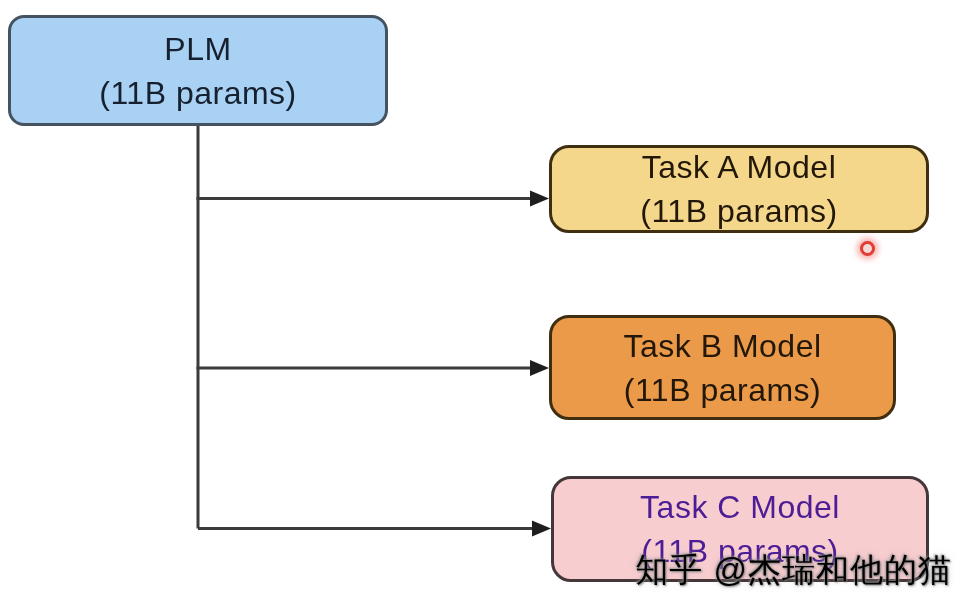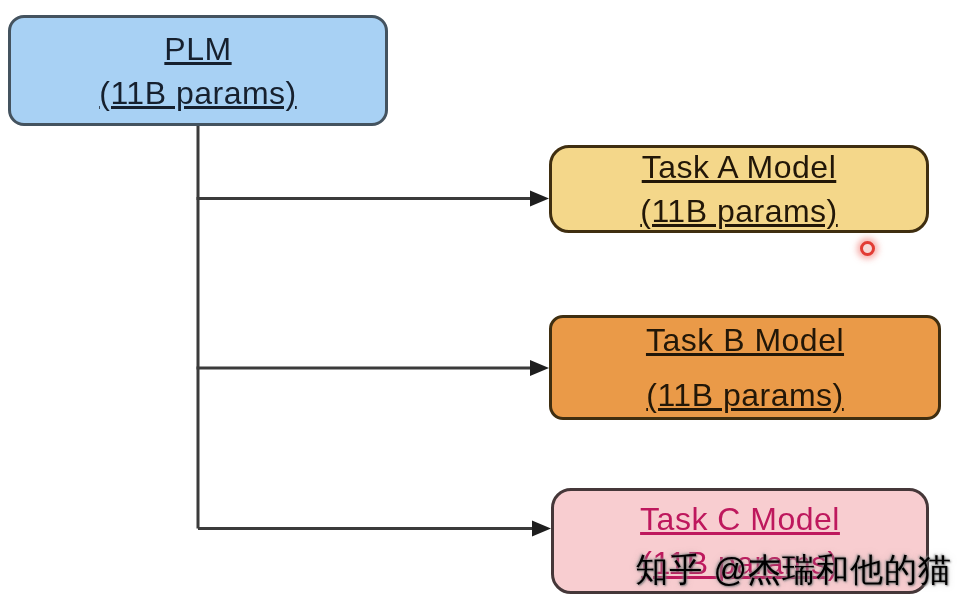--- a/index.html
+++ b/index.html
@@ -21,21 +21,20 @@
     display: flex;
     flex-direction: column;
     align-items: center;
     justify-content: center;
     border-style: solid;
     border-width: 3px;
     text-align: center;
     line-height: 44px;
     font-size: 32px;
     letter-spacing: 0.5px;
-    text-decoration: underline;
   }
   .node .node-title,
   .node .node-subtitle {
     white-space: nowrap;
   }
   .node-plm {
     left: 8px;
     top: 15px;
     width: 380px;
     height: 111px;
@@ -45,24 +44,23 @@
     left: 549px;
     top: 145px;
     width: 380px;
     height: 88px;
     border-radius: 20px;
     justify-content: center;
   }
   .node-task-b {
     left: 549px;
     top: 315px;
-    width: 392px;
+    width: 347px;
     height: 105px;
-    border-radius: 14px;
-    justify-content: space-between;
+    border-radius: 20px;
   }
   .node-task-c {
     left: 551px;
     top: 476px;
     width: 378px;
     height: 106px;
     border-radius: 20px;
   }
   .connector-svg {
     position: absolute;
@@ -119,21 +117,21 @@
   <div class="node node-task-a" style="background-color: rgb(244, 215, 138); border-color: rgb(63, 46, 16); color: rgb(34, 23, 8);">
     <div class="node-title">Task A Model</div>
     <div class="node-subtitle">(11B params)</div>
   </div>
 
   <div class="node node-task-b" style="background-color: rgb(234, 154, 72); border-color: rgb(63, 46, 16); color: rgb(34, 23, 8);">
     <div class="node-title">Task B Model</div>
     <div class="node-subtitle">(11B params)</div>
   </div>
 
-  <div class="node node-task-c" style="background-color: rgb(248, 205, 208); border-color: rgb(69, 55, 57); color: #be185d; margin-top: 12px;">
+  <div class="node node-task-c" style="background-color: rgb(248, 205, 208); border-color: rgb(69, 55, 57); color: #4c1d95;">
     <div class="node-title">Task C Model</div>
     <div class="node-subtitle">(11B params)</div>
   </div>
 
   <div class="pointer-dot"></div>
 
   <div class="watermark" style="color: #000000;">知乎 @杰瑞和他的猫</div>
 
 </div>
 

